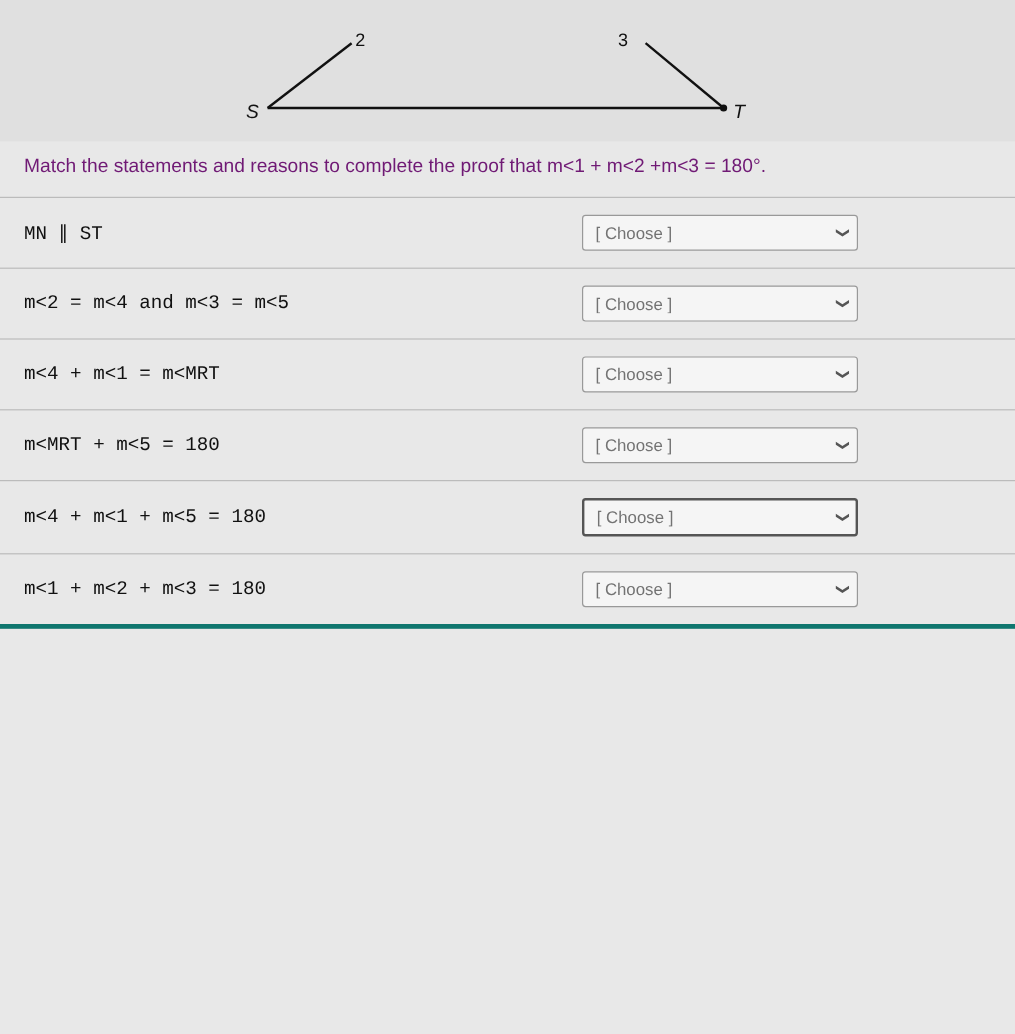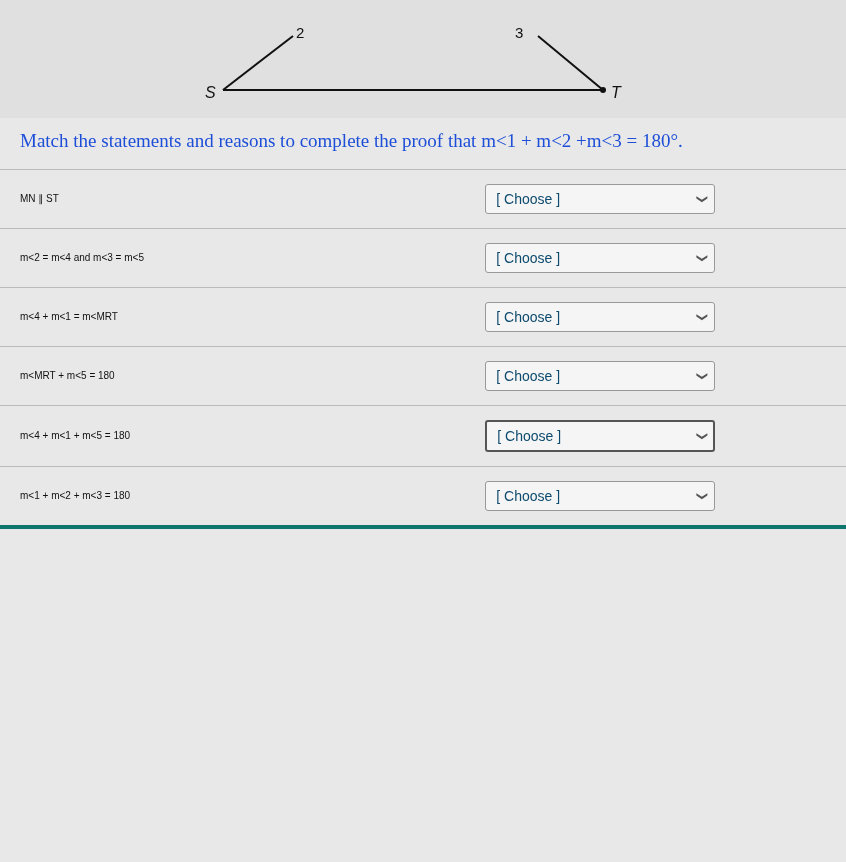--- a/index.html
+++ b/index.html
@@ -30,24 +30,23 @@
 
     .diagram-svg-container {
       width: 520px;
       height: 90px;
     }
 
     
     .instruction {
       background: #e8e8e8;
       padding: 10px 20px 14px 20px;
-      font-size: 19px;
+      font-size: 16px;
       line-height: 1.4;
-      color: #1d4ed8;
-      font-family: Liberation Serif, serif;
+      color: #701a75;
     }
 
     
     .proof-table {
       width: 100%;
       border-collapse: collapse;
       background: #e8e8e8;
     }
 
     .proof-table tr {
@@ -58,37 +57,38 @@
       border-bottom: 4px solid #0f766e;
     }
 
     .proof-table td {
       padding: 14px 20px;
       vertical-align: middle;
     }
 
     .proof-table td.statement {
       width: 55%;
-      font-size: 10px;
+      font-size: 16px;
       color: #111;
+      font-family: Liberation Mono, monospace;
     }
 
     .proof-table td.reason {
       width: 45%;
     }
 
     .dropdown-select {
       appearance: none;
       -webkit-appearance: none;
       background: #f5f5f5;
       border: 1.5px solid #999;
       border-radius: 3px;
       padding: 6px 48px 6px 10px;
       font-size: 14px;
-      color: #0c4a6e;
+      color: #737373;
       cursor: pointer;
       width: 230px;
       position: relative;
     }
 
     .dropdown-container {
       position: relative;
       display: inline-block;
     }
 

